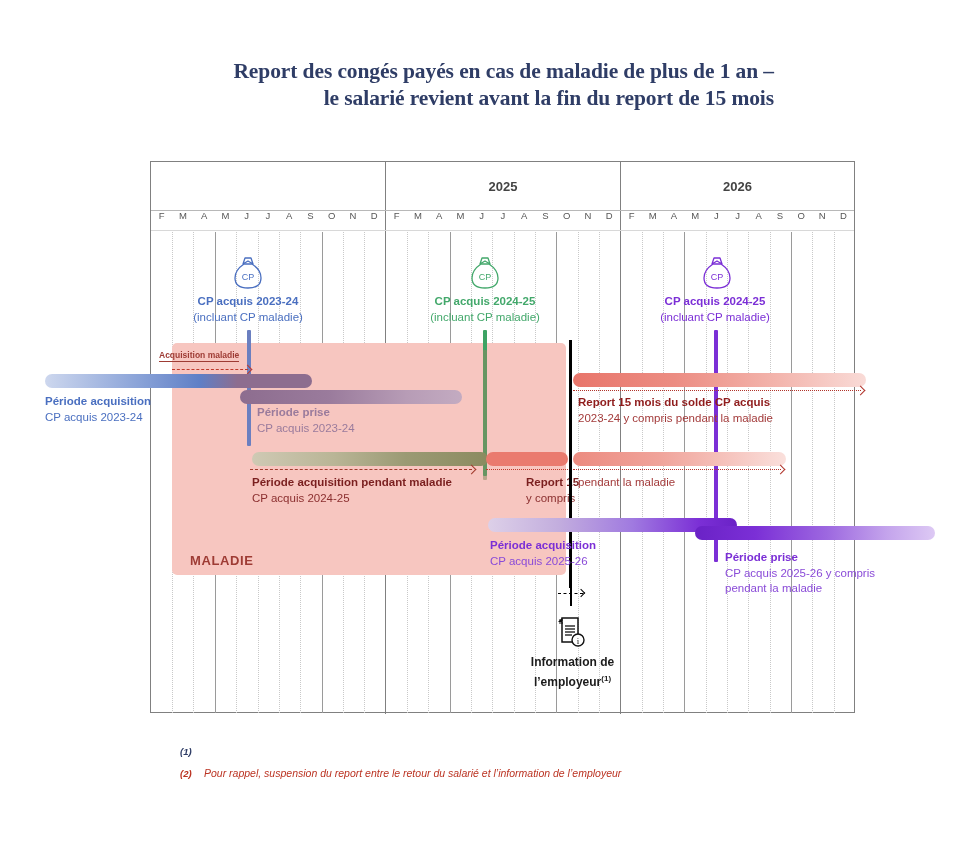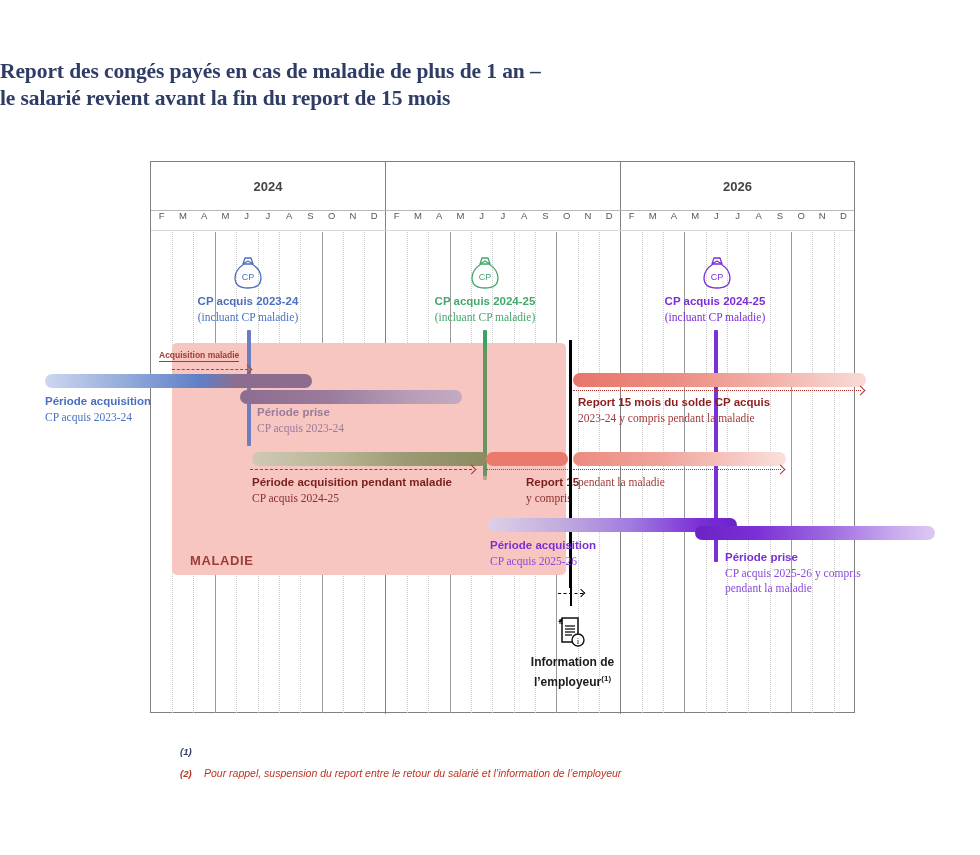--- a/index.html
+++ b/index.html
@@ -6,21 +6,21 @@
   body {
     width: 980px; height: 855px;
     background: #ffffff;
     font-family: "Liberation Sans", sans-serif;
     position: relative;
     overflow: hidden;
   }
   
   #title {
     position: absolute; left:0; top:58px; width:774px;
-    text-align:left;
+    text-align:right;
     font-family: "Liberation Serif", serif;
     font-weight: bold;
     font-size: 21.5px;
     line-height: 27px;
     color: #2f3d66;
     letter-spacing: -0.1px;
   }
   
   #frame {
     position:absolute; left:150px; top:161px;
@@ -61,21 +61,21 @@
   }
   
   .bar { position:absolute; height:14px; border-radius:7px; }
   .vline { position:absolute; width:4px; border-radius:1px; }
   
   .darrow { position:absolute; height:0; border-top:1.4px dashed; }
   .ahead { position:absolute; width:7px; height:7px; border-top:1.4px solid; border-right:1.4px solid; transform: rotate(45deg); }
   
   .tb { position:absolute; line-height:15.5px; }
   .tb .t1 { font-weight:bold; font-size:11.5px; }
-  .tb .t2 { font-size:11.5px;font-family:Liberation Serif, serif; }
+  .tb .t2 { font-size:11.5px; }
   .sup { font-size:8px; vertical-align:super; font-weight:bold; }
   
   .bag { position:absolute; width:34px; height:38px; }
   
   #notes { position:absolute; left:180px; top:745px; width:700px; }
   .note { display:flex; font-style:italic; font-size:10.5px; margin-bottom:10px; }
   .note .n { font-weight:bold; width:24px; flex:none; font-size:9.5px; padding-top:1px;}
   
   #info-emp {
     position:absolute; left:505px; top:655px; width:135px;
@@ -91,22 +91,22 @@
   <div>le salarié revient avant la fin du report de 15 mois</div>
 </div>
 
 <div id="frame">
 
   <div class="yr-div" style="left:234px;"></div>
   <div class="yr-div" style="left:469px;"></div>
   <div class="yr-hline"></div>
   <div class="yr-hline2"></div>
 
-  <div class="yr-head" style="left:0px;width:234px;">
-      <span>2024</span>
+  <div class="yr-head" style="left:235px;width:234px;">
+      <span>2025</span>
     </div>
   <div class="yr-head" style="left:470px;width:233px;">
       <span>2026</span>
     </div>
 
   <div class="month-row" style="left:0px;width:234px;">
     <span>F</span>
       <span>M</span>
       <span>A</span>
       <span>M</span>

